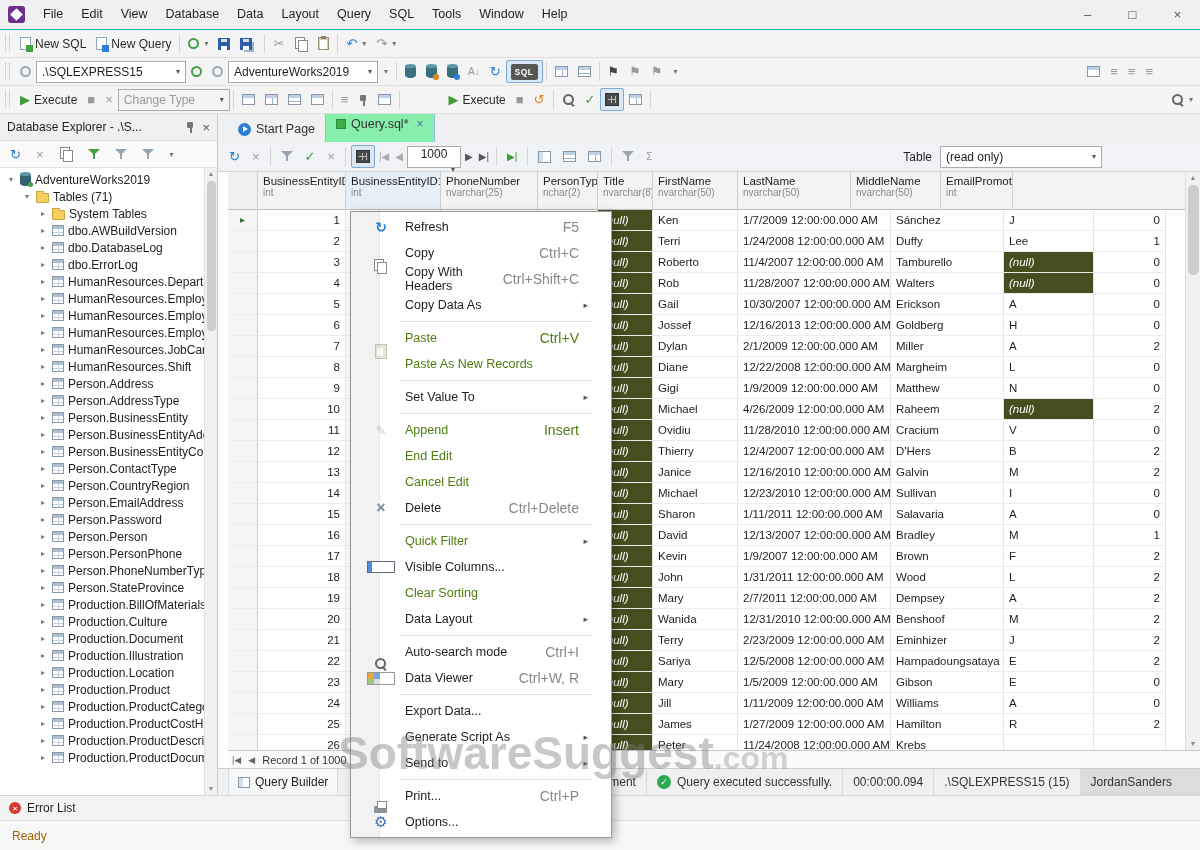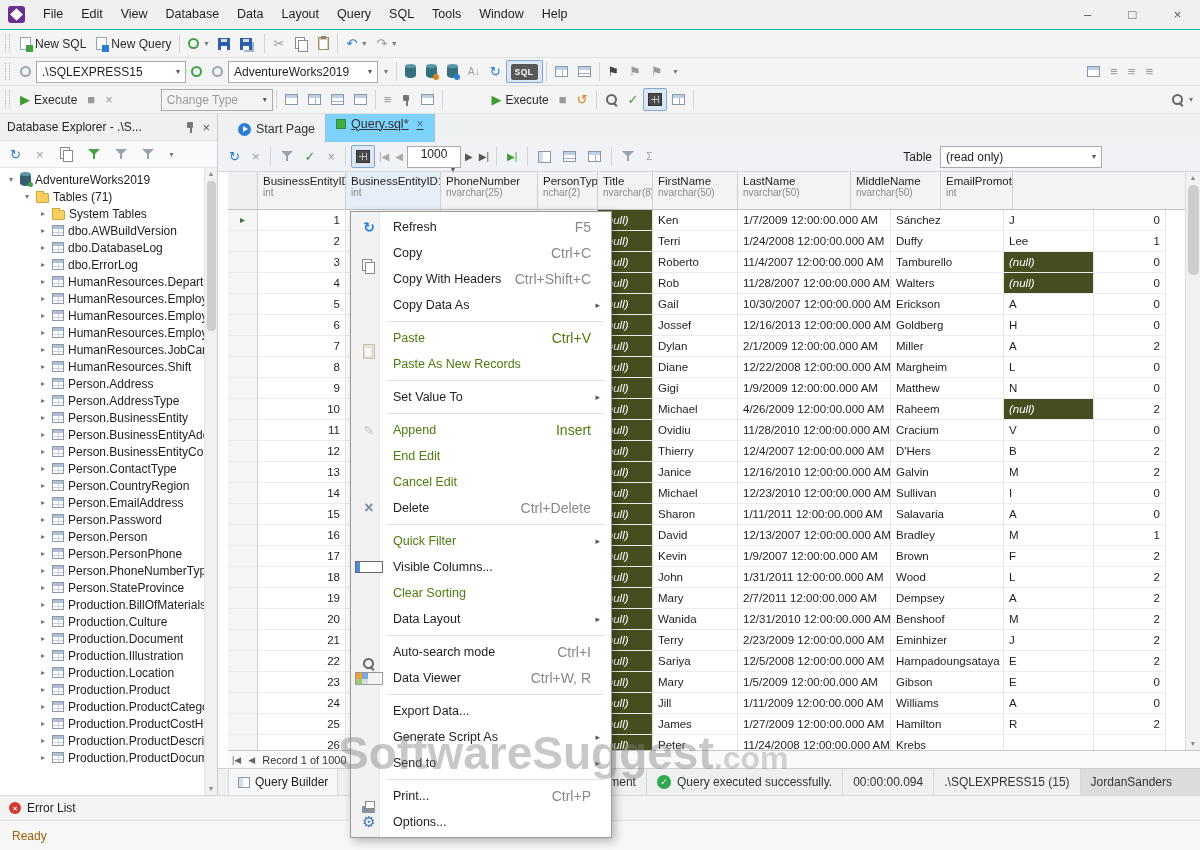--- a/index.html
+++ b/index.html
@@ -22,21 +22,21 @@
 .tb-c{top:86px;height:28px;}
 .grip{width:5px;height:17px;margin:0 5px 0 3px;border-left:1px dotted #b2b2b2;border-right:1px dotted #b2b2b2;flex:none;}
 .tb-btn{display:flex;align-items:center;gap:4px;height:23px;padding:0 4px;border:1px solid transparent;background:none;font-size:12px;color:#2a2a2a;font-family:inherit;flex:none;}
 .tb-sep{width:1px;height:19px;background:#d4d4d4;margin:0 3px;flex:none;}
 .g{font-size:13px;line-height:1;}
 .blue{color:#2a7fd4;}.green{color:#3f9c35;}.dim{color:#9a9a9a;}.orange{color:#e0821f;}.dark{color:#444;}
 .sm{font-size:10px;}
 .dd{font-size:8px;color:#777;margin-left:1px;}
 .combo{height:22px;background:#fff;border:1px solid #ababab;display:flex;align-items:center;padding:0 5px;gap:4px;font-size:12px;flex:none;}
 .combo .cArr{margin-left:auto;font-size:8px;color:#555;}
-.combo.disabled{color:#9a9a9a;background:#f4f4f4;margin-left:43px;}
+.combo.disabled{color:#9a9a9a;background:#f4f4f4;}
 .right-group{margin-left:auto;display:flex;align-items:center;}
 .spacer40{width:40px;flex:none;}
 .pressed{background:#dbe7f5;border:1px solid #7fa8d4;border-radius:2px;}
 
 
 .i-doc{width:11px;height:13px;background:#fff;border:1px solid #93a5b8;position:relative;flex:none;}
 .i-doc.acc-g::after,.i-doc.acc-b::after{content:"";position:absolute;right:-3px;bottom:-3px;width:7px;height:7px;}
 .i-doc.acc-g::after{background:#43a047;}
 .i-doc.acc-b::after{background:#2a7fd4;}
 .i-save{width:12px;height:12px;background:#2d5fa8;position:relative;flex:none;}
@@ -102,21 +102,21 @@
  linear-gradient(to bottom,transparent 0 6px,#c8d2de 6px 7px,transparent 7px),#fff;}
 .tree-scroll{position:absolute;top:0;right:0;bottom:0;width:13px;background:#f1f1f1;border-left:1px solid #e2e2e2;display:flex;flex-direction:column;align-items:center;}
 .scroll-arr{font-size:7px;color:#888;height:12px;line-height:12px;}
 .scroll-arr.end{margin-top:auto;}
 .tree-thumb{width:9px;height:150px;background:#cdcdcd;border-radius:4px;margin-top:1px;}
 
 
 .content{position:absolute;left:218px;top:114px;right:0;height:681px;background:#fff;display:flex;flex-direction:column;z-index:2;}
 .tabstrip{height:28px;display:flex;align-items:flex-end;padding-left:10px;background:#eef0f2;flex:none;}
 .tab{display:flex;align-items:center;gap:5px;height:26px;padding:0 10px;font-size:12.5px;color:#333;}
-.tab.active{background:#7dd3fc;border:1px solid #9dbcdc;border-bottom:none;height:38px;text-decoration:underline;}
+.tab.active{background:#86efac;border:1px solid #9dbcdc;border-bottom:none;height:38px;}
 .i-start{width:13px;height:13px;border-radius:50%;background:#2a7fd4;position:relative;flex:none;}
 .i-start::after{content:"";position:absolute;left:5px;top:3px;border-left:5px solid #fff;border-top:3.5px solid transparent;border-bottom:3.5px solid transparent;}
 .i-qdoc{width:10px;height:10px;background:#3fae49;border:1px solid #2f8f38;flex:none;}
 .tab-close{color:#4a6ea0;font-size:12px;margin-left:3px;}
 
 .grid-toolbar{height:30px;background:#f0f2f5;border-bottom:1px solid #d5d5d5;display:flex;align-items:center;padding:0 6px;gap:2px;flex:none;}
 .navg{color:#555;font-size:10px;padding:0 2px;}
 .navg.off{color:#aaa;}
 
 .grid-wrap{margin-left:10px;flex:1;display:flex;flex-direction:column;overflow:hidden;}
@@ -149,21 +149,21 @@
 .status-seg{display:flex;align-items:center;gap:6px;padding:0 10px;border-left:1px solid #d8d8d8;font-size:12px;color:#333;white-space:nowrap;}
 .status-seg.user{background:#dcdcdc;padding-right:28px;}
 .check-icon{width:14px;height:14px;border-radius:50%;background:#2fa84f;color:#fff;font-size:9px;display:flex;align-items:center;justify-content:center;font-weight:bold;flex:none;}
 
 
 .error-bar{position:absolute;left:0;right:0;top:795px;height:25px;background:#f3f3f3;border-top:1px solid #d8d8d8;display:flex;align-items:center;gap:6px;padding:0 9px;font-size:12px;z-index:3;}
 .err-icon{width:12px;height:12px;border-radius:50%;background:#d3392e;color:#fff;font-size:8px;display:flex;align-items:center;justify-content:center;font-weight:bold;flex:none;}
 .ready-bar{position:absolute;left:0;right:0;top:820px;height:30px;background:#f7f7f7;border-top:1px solid #e0e0e0;display:flex;align-items:center;padding:0 12px;font-size:12px;color:#a16207;z-index:3;}
 
 
-.context-menu{position:absolute;left:350px;top:211px;width:262px;background:#fff;border:1px solid #9a9a9a;box-shadow:3px 3px 9px rgba(0,0,0,.28);z-index:300;padding:2px 4px;}
+.context-menu{position:absolute;left:350px;top:211px;width:262px;background:#fff;border:1px solid #9a9a9a;box-shadow:3px 3px 9px rgba(0,0,0,.28);z-index:300;padding:2px 16px;}
 .context-menu::before{content:"";position:absolute;left:0;top:0;bottom:0;width:28px;background:#f2f2f2;border-right:1px solid #e6e6e6;}
 .cm-item{display:flex;align-items:center;height:26px;position:relative;}
 .cmI{width:28px;flex:0 0 28px;display:flex;align-items:center;justify-content:center;position:relative;z-index:1;}
 .cm-label{margin-left:10px;font-size:12.5px;position:relative;z-index:1;}
 .cm-shortcut{margin-left:auto;margin-right:16px;color:#888;font-size:14px;position:relative;z-index:1;}
 .cm-arrow{position:absolute;right:7px;color:#555;font-size:9px;z-index:1;}
 .cm-item.disabled .cm-label,.cm-item.disabled .cm-shortcut{color:#4d7c0f;}
 .cm-item.disabled .cmI{opacity:.5;}
 .cm-sep{height:1px;background:#e2e2e2;margin:3px 3px 3px 32px;position:relative;z-index:1;}
 

